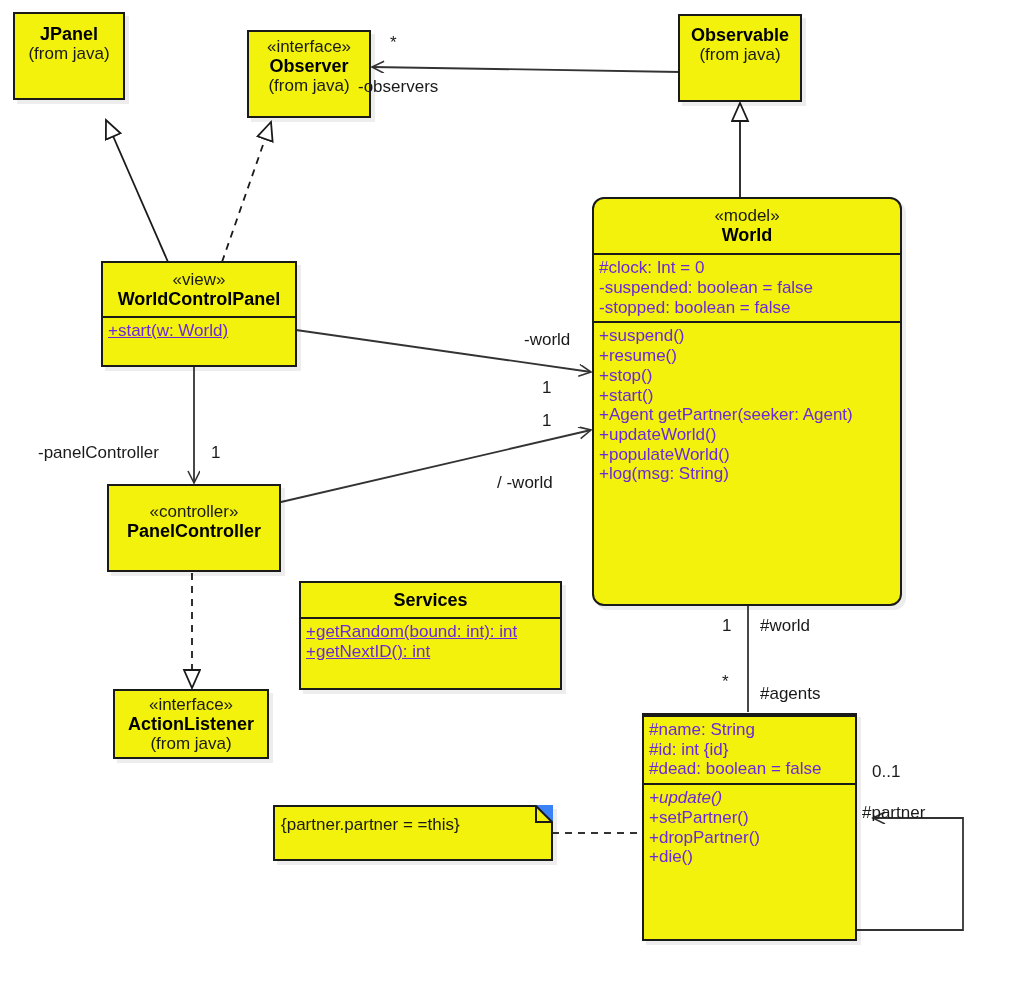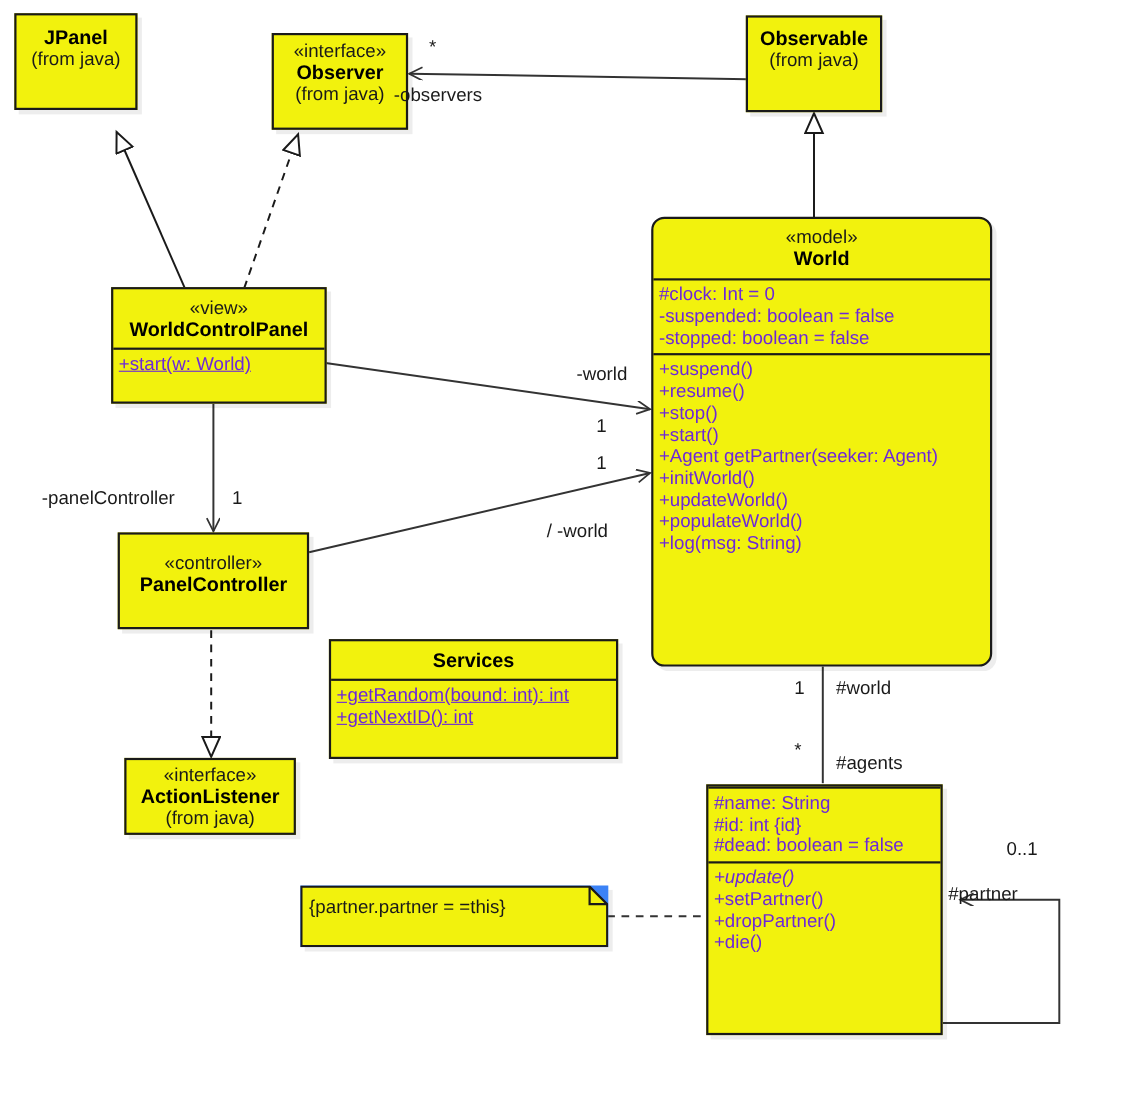--- a/index.html
+++ b/index.html
@@ -224,21 +224,20 @@
       <span class="member">#clock: Int = 0</span>
       <span class="member">-suspended: boolean = false</span>
       <span class="member">-stopped: boolean = false</span>
     </div>
     <div class="uml-sep uml-section">
       <span class="member">+suspend()</span>
       <span class="member">+resume()</span>
       <span class="member">+stop()</span>
       <span class="member">+start()</span>
       <span class="member">+Agent getPartner(seeker: Agent)</span>
-      <span class="member">+initWorld()</span>
       <span class="member">+updateWorld()</span>
       <span class="member">+populateWorld()</span>
       <span class="member">+log(msg: String)</span>
     </div>
   </div>
 
   <div class="uml-box" style="left:299px; top:581px; width:263px; height:109px;">
     <div class="uml-head" style="padding-top:7px; padding-bottom:7px;">
       <span class="cls-name">Services</span>
     </div>
@@ -287,17 +286,17 @@
   <span class="edge-label mult" style="left:211px; top:443px;">1</span>
 
   <span class="edge-label mult" style="left:722px; top:616px;">1</span>
 
   <span class="edge-label" style="left:760px; top:616px;">#world</span>
 
   <span class="edge-label mult" style="left:722px; top:672px;">*</span>
 
   <span class="edge-label" style="left:760px; top:684px;">#agents</span>
 
-  <span class="edge-label mult" style="left:872px; top:762px;margin-left:43px;">0..1</span>
+  <span class="edge-label mult" style="left:872px; top:762px;">0..1</span>
 
   <span class="edge-label" style="left:862px; top:803px;">#partner</span>
 
 </div>
 
 </body></html>

